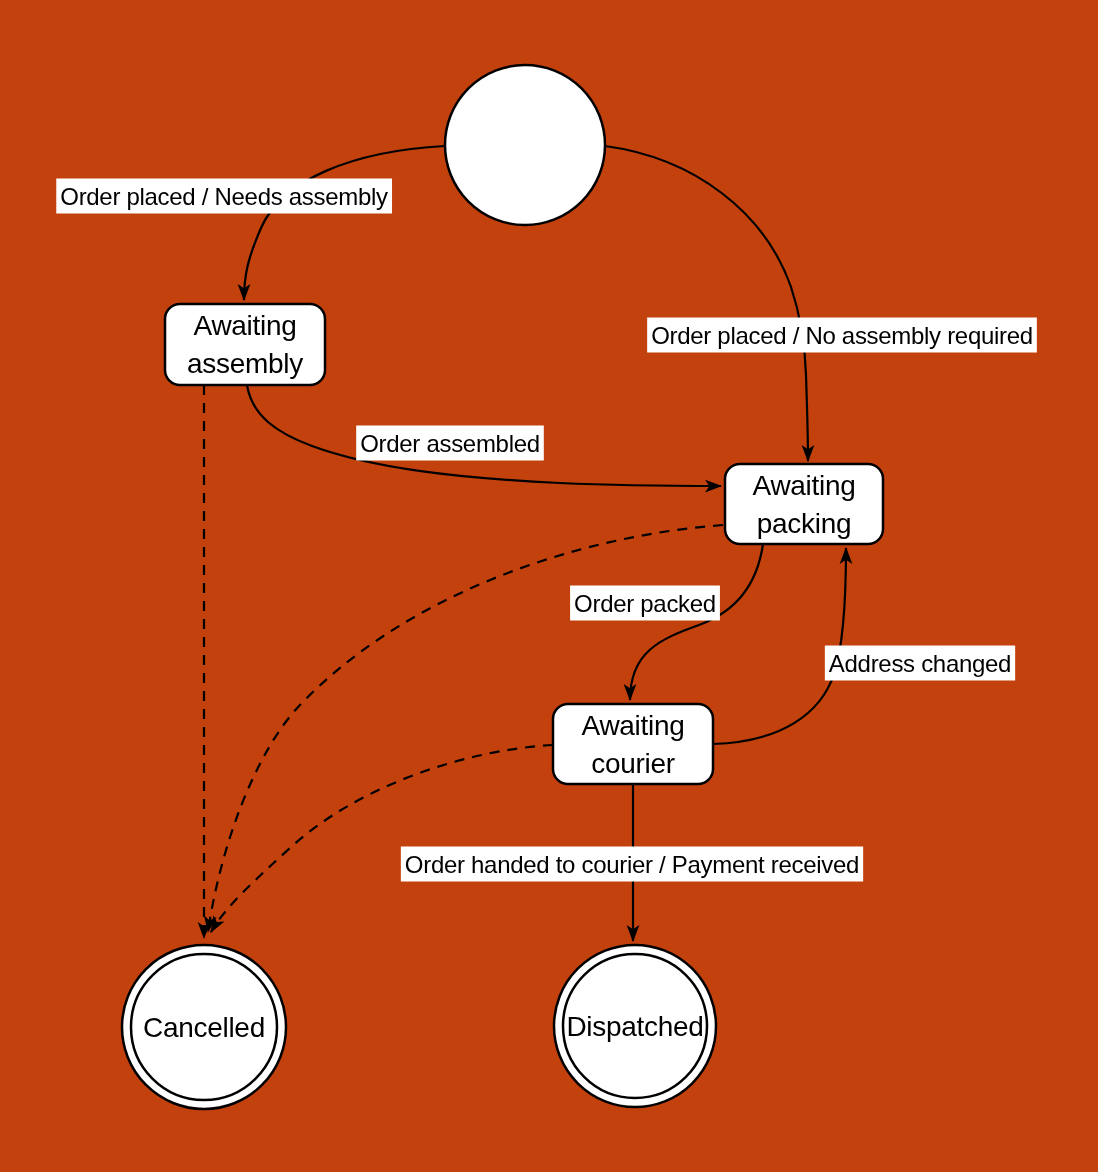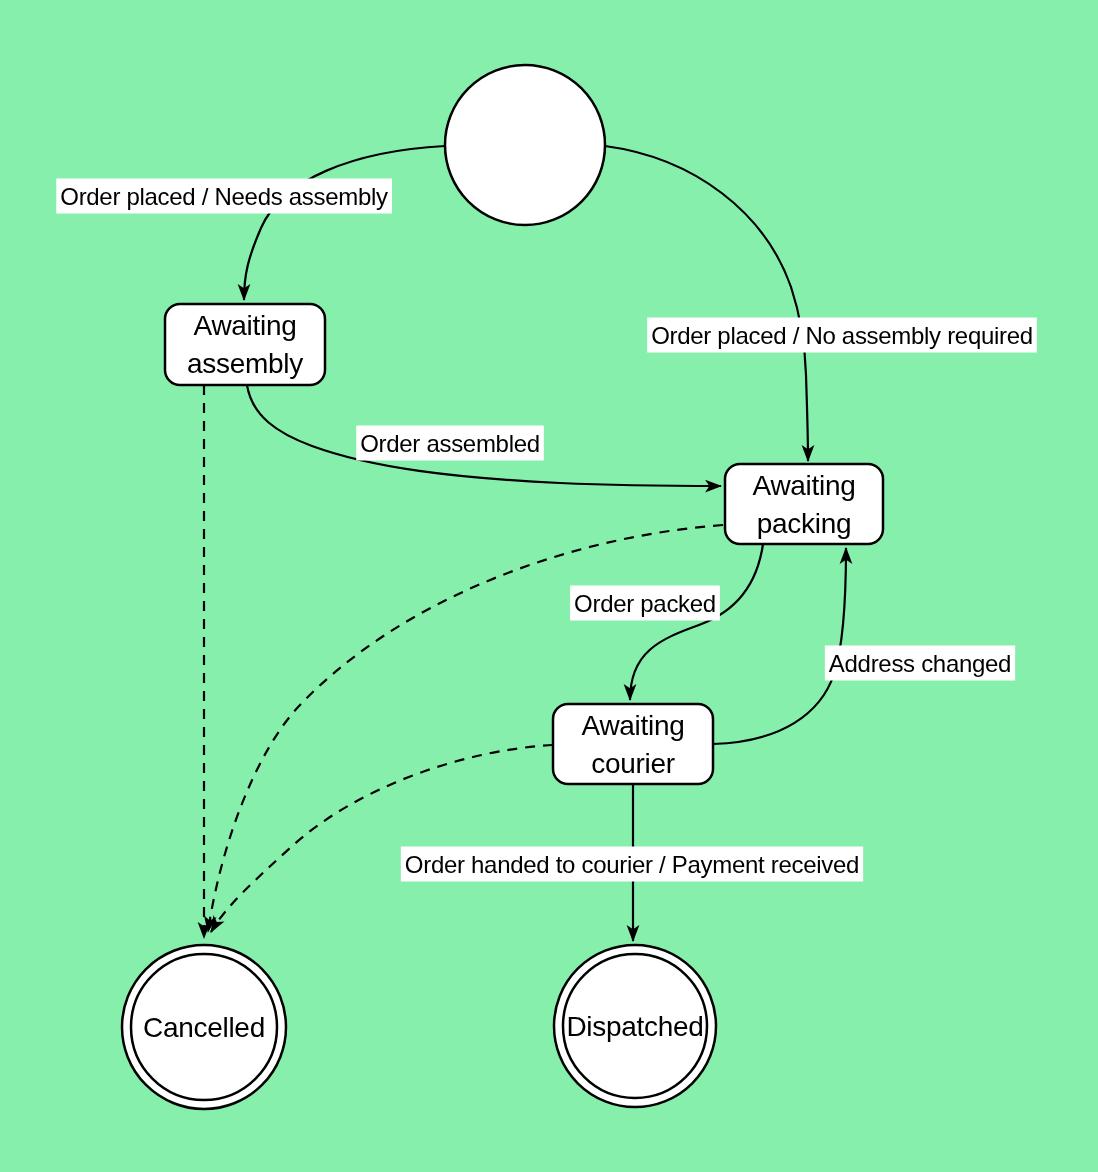--- a/index.html
+++ b/index.html
@@ -1,16 +1,16 @@
 <!DOCTYPE html>
 <html><head>
 <meta charset="utf-8">
 <style>
   html,body{margin:0;padding:0;background:#ffffff;}
-  #stage{position:relative;width:1098px;height:1172px;background:#86efac;overflow:hidden;}
+  #stage{position:relative;width:1098px;height:1172px;background:#c2410c;overflow:hidden;}
   svg{display:block;}
   svg text{font-family:"Liberation Sans","DejaVu Sans",sans-serif;fill:#000000;}
   .edge{fill:none;stroke:#000000;stroke-width:2.2px;}
   .edge.dashed{stroke-dasharray:10 8;}
   .node-shape{fill:#ffffff;stroke:#000000;stroke-width:2.5px;}
   .node-label{font-size:28px;text-anchor:middle;dominant-baseline:central;letter-spacing:-0.3px;}
   .edge-label{font-size:24px;text-anchor:middle;dominant-baseline:central;letter-spacing:-0.3px;}
   .label-bg{fill:#ffffff;}
   .arrowhead{fill:#000000;}
 </style>

